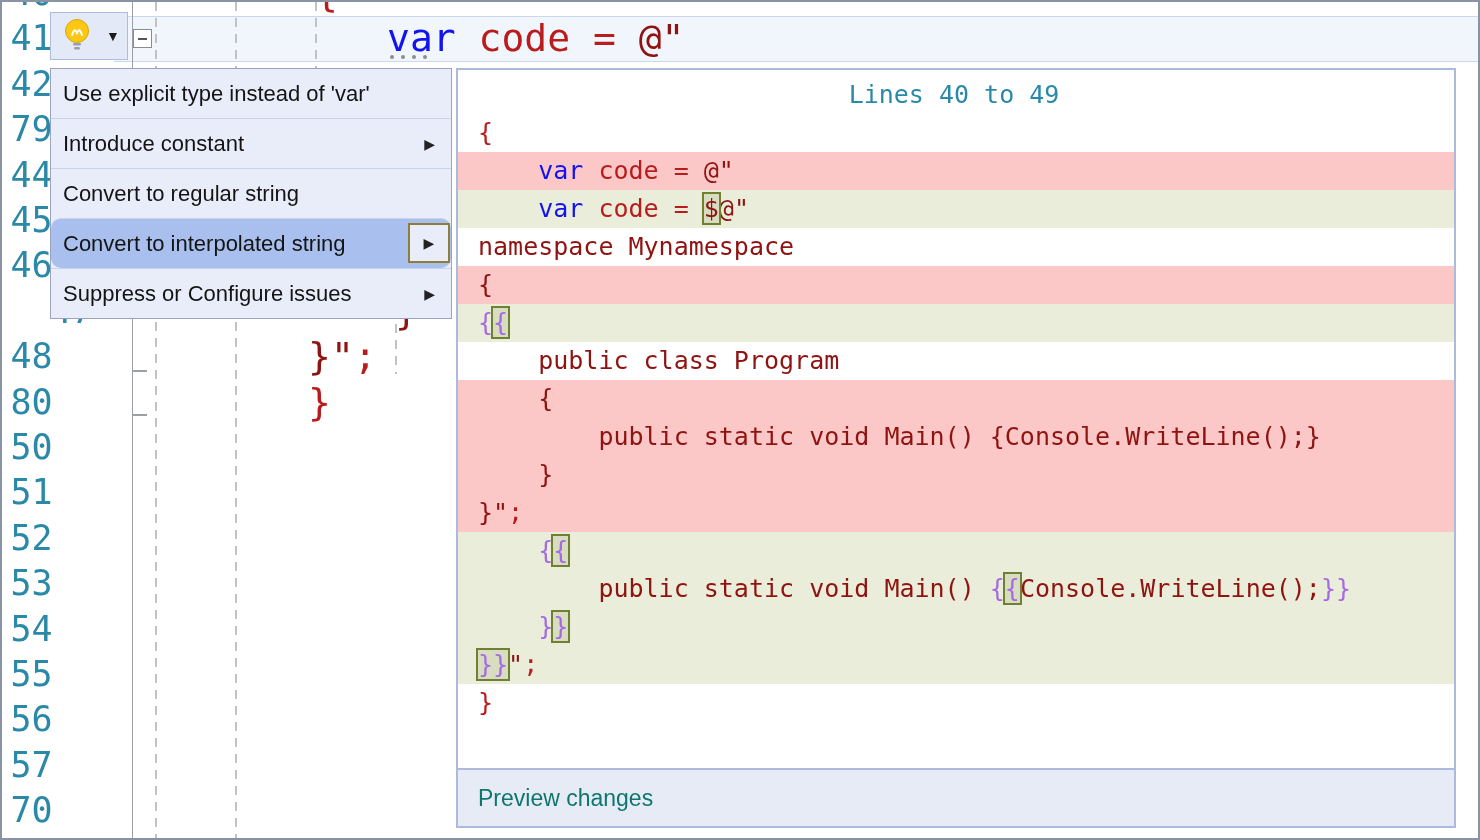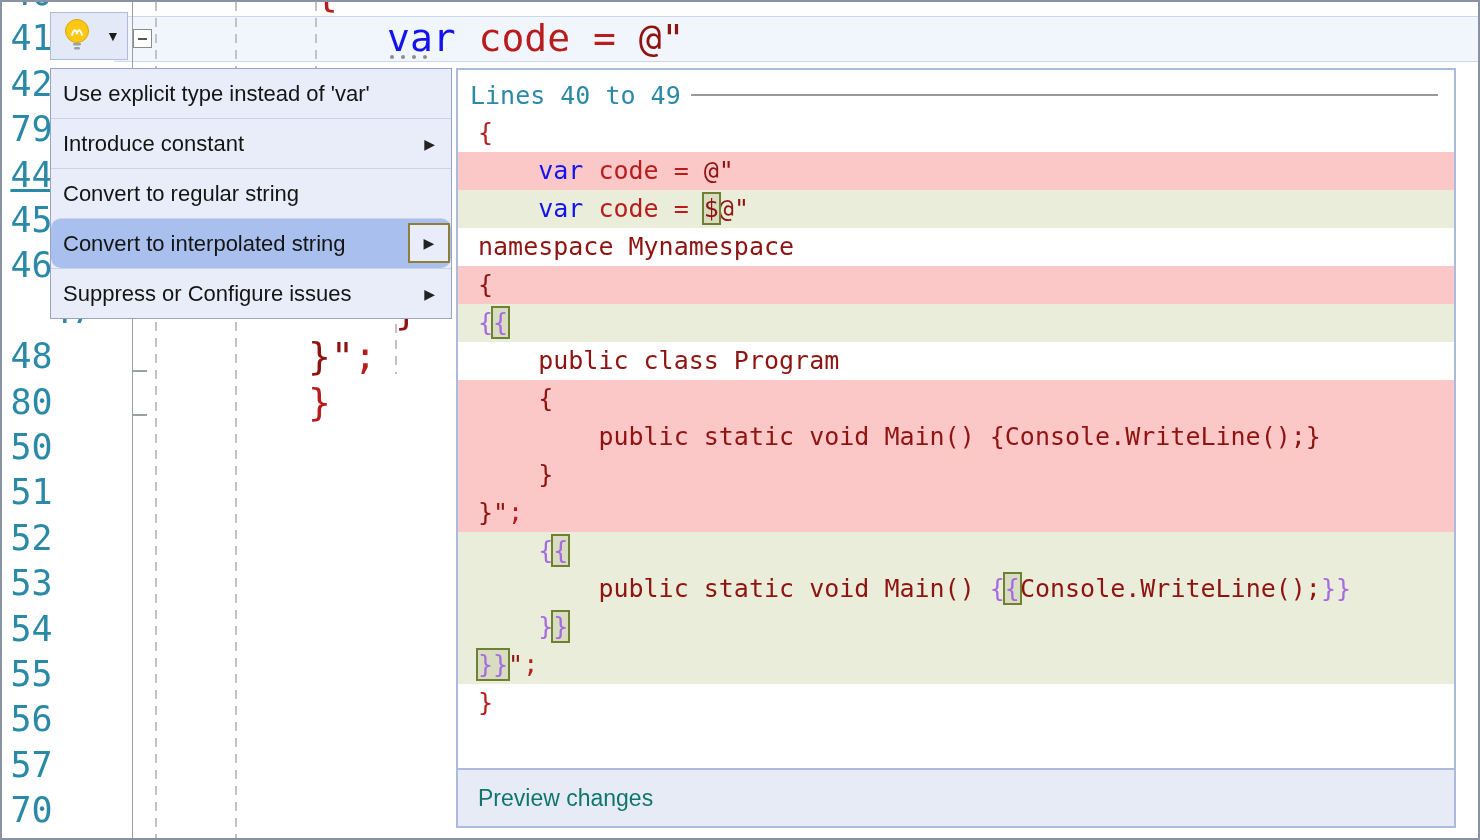--- a/index.html
+++ b/index.html
@@ -44,21 +44,21 @@
   .menu-item.hl{background:var(--c-menuhl);border-radius:10px;}
   .sub-arrow{position:absolute;right:16px;font-size:14px;color:#222;}
   .arrow-focus{position:absolute;right:1px;top:4px;width:42px;height:40px;box-sizing:border-box;
     border:2px solid #8f7d3a;background:var(--c-menubg);
     display:flex;align-items:center;justify-content:center;}
   .arrow-focus .sub-arrow{position:static;}
   
   .pane{position:absolute;left:454px;top:66px;width:1000px;height:760px;box-sizing:border-box;
     background:#fff;border:2px solid #acbadc;}
   .pane-header{position:absolute;left:12px;top:10px;right:16px;height:30px;
-    display:flex;align-items:center;font-size:25px;color:var(--c-teal);}
+    display:flex;align-items:center;font-size:25px;color:var(--c-teal);flex-direction:column;}
   .pane-header .rule{flex:1;height:2px;background:#9a9a9a;margin-left:10px;}
   .prows{position:absolute;left:0;top:44px;right:0;}
   .prow{height:38px;line-height:38px;font-size:25px;white-space:pre;padding-left:20px;}
   .prow.red{background:var(--c-redbg);}
   .prow.green{background:var(--c-greenbg);}
   .pane-footer{position:absolute;left:0;right:0;top:698px;height:58px;box-sizing:border-box;
     background:#e7ebf6;border-top:2px solid #acbadc;display:flex;align-items:center;}
   .pane-footer a{margin-left:20px;font-family:"Liberation Sans",sans-serif;font-size:23px;
     color:#0f766e;text-decoration:none;cursor:pointer;}
 </style>
@@ -74,21 +74,21 @@
   <div class="guide" style="left:313px;top:0;height:320px;"></div>
   <div class="guide" style="left:393px;top:66px;height:306px;"></div>
   <div class="fold-tick" style="top:368px;"></div>
   <div class="fold-tick" style="top:412px;"></div>
 
   <div id="gutter">
       <div class="gutter-num" style="top: -31px;">40</div>
       <div class="gutter-num" style="top: 14.4px;">41</div>
       <div class="gutter-num" style="top: 59.8px;">42</div>
       <div class="gutter-num" style="top: 105.2px;">79</div>
-      <div class="gutter-num" style="top: 150.6px; text-decoration: underline;">44</div>
+      <div class="gutter-num" style="top: 150.6px;">44</div>
       <div class="gutter-num" style="top: 196px;">45</div>
       <div class="gutter-num" style="top: 241.4px;">46</div>
       <div class="gutter-num" style="top: 286.8px; margin-left: 40px;">47</div>
       <div class="gutter-num" style="top: 332.2px;">48</div>
       <div class="gutter-num" style="top: 377.6px;">80</div>
       <div class="gutter-num" style="top: 423px;">50</div>
       <div class="gutter-num" style="top: 468.4px;">51</div>
       <div class="gutter-num" style="top: 513.8px;">52</div>
       <div class="gutter-num" style="top: 559.2px;">53</div>
       <div class="gutter-num" style="top: 604.6px;">54</div>

